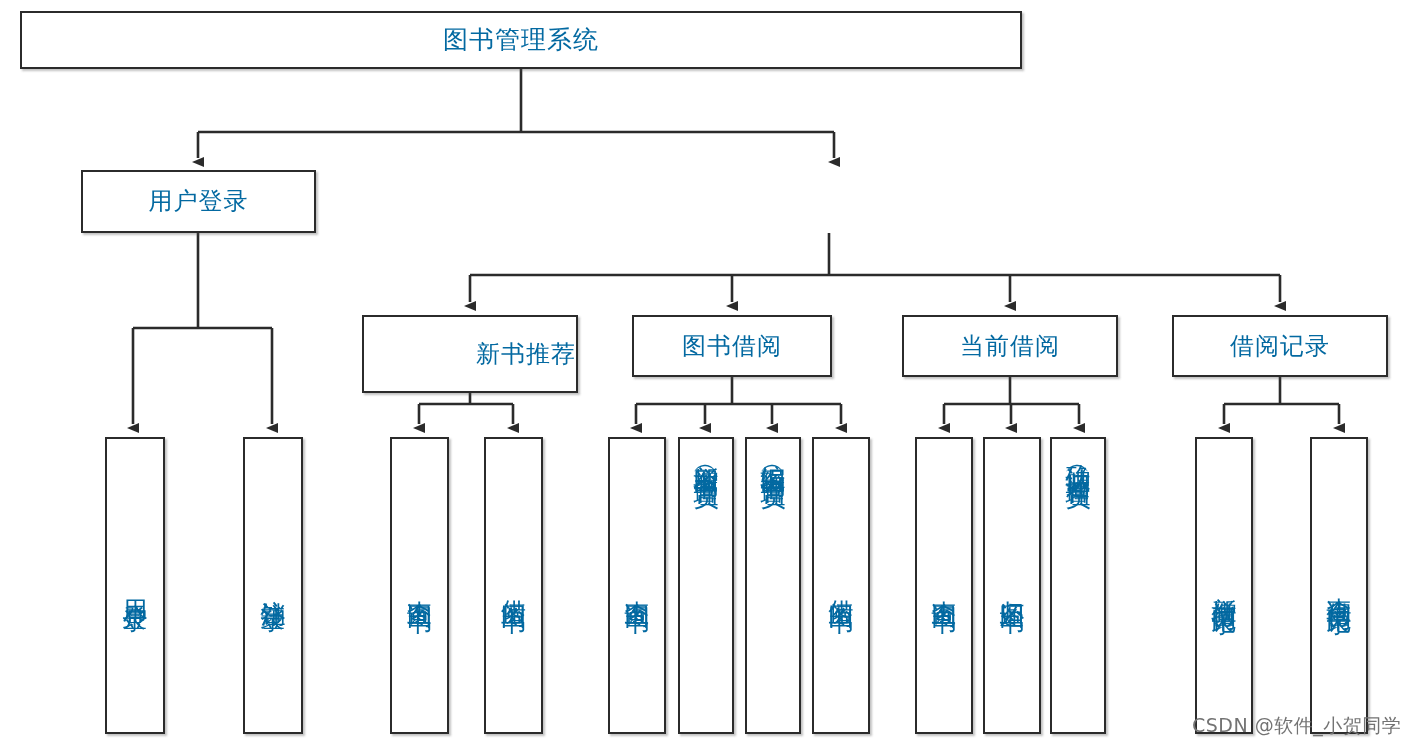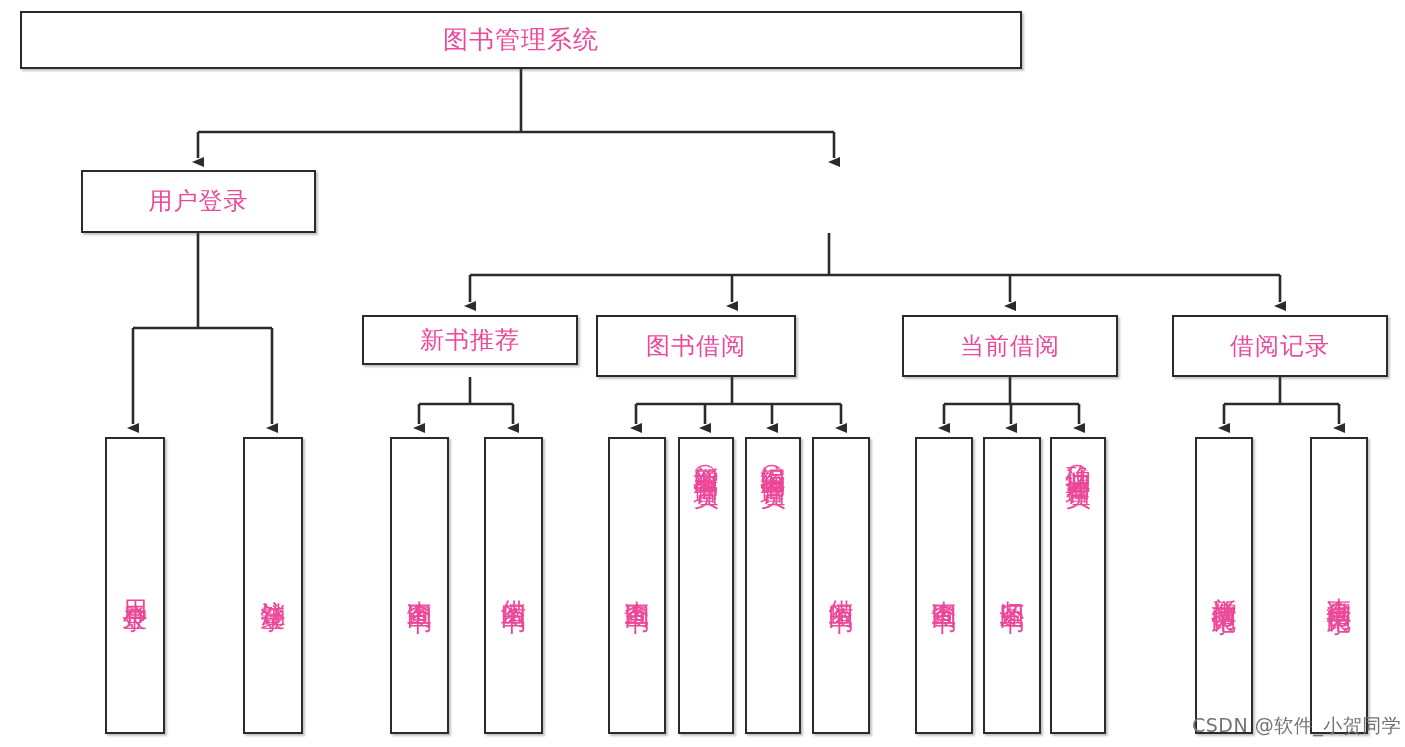--- a/index.html
+++ b/index.html
@@ -31,21 +31,21 @@
     box-shadow:2px 2px 2px rgba(80,80,80,0.35);
     display:flex;
     align-items:center;
     justify-content:center;
     overflow:hidden;
   }
   .node .label{
     display:block;
     text-align:center;
     line-height:1.18;
-    color:#ec4899;
+    color:#0369a1;
     white-space:pre;
   }
   
   .node.h .label{
     font-size:24px;
     letter-spacing:1px;
   }
   .node.root .label{font-size:25px;}
   
   .node.v{
@@ -131,25 +131,25 @@
 
   <div class="node h root" style="left:20px; top:11px; width:1002px; height:58px;">
     <span class="label">图书管理系统</span>
   </div>
 
   <div class="node h" style="left:81px; top:170px; width:235px; height:63px;">
     <span class="label">用户登录</span>
   </div>
 
 
-  <div class="node h" style="left:362px; top:315px; width:216px; height:50px;">
+  <div class="node h" style="left:362px; top:315px; width:216px; height:78px;justify-content:flex-end;">
     <span class="label">新书推荐</span>
   </div>
 
-  <div class="node h" style="left:596px; top:315px; width:200px; height:62px;">
+  <div class="node h" style="left:632px; top:315px; width:200px; height:62px;">
     <span class="label">图书借阅</span>
   </div>
 
   <div class="node h" style="left:1172px; top:315px; width:216px; height:62px;">
     <span class="label">借阅记录</span>
   </div>
 
   <div class="node h" style="left:902px; top:315px; width:216px; height:62px;">
     <span class="label">当前借阅</span>
   </div>

